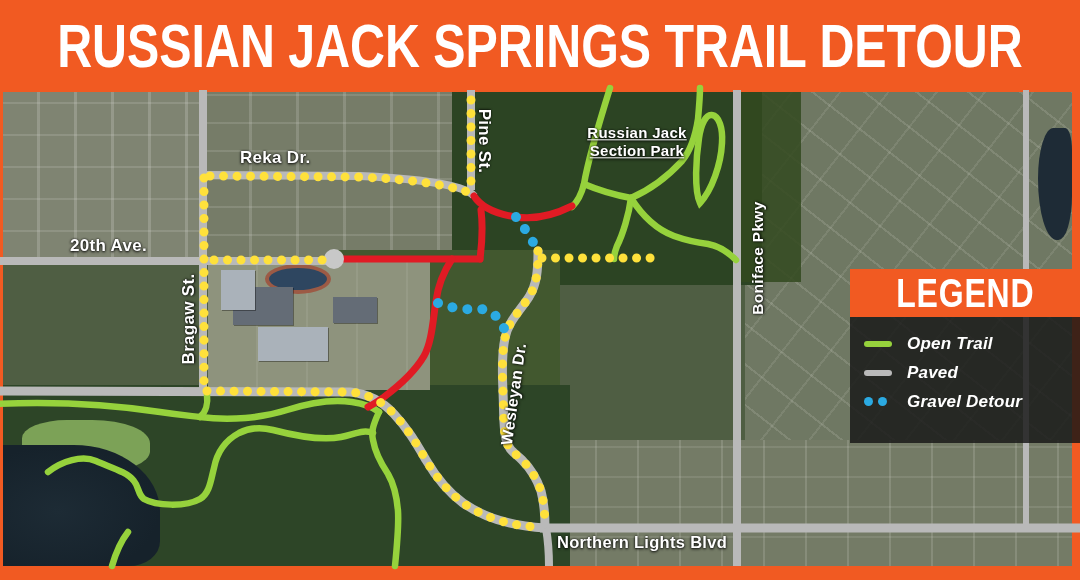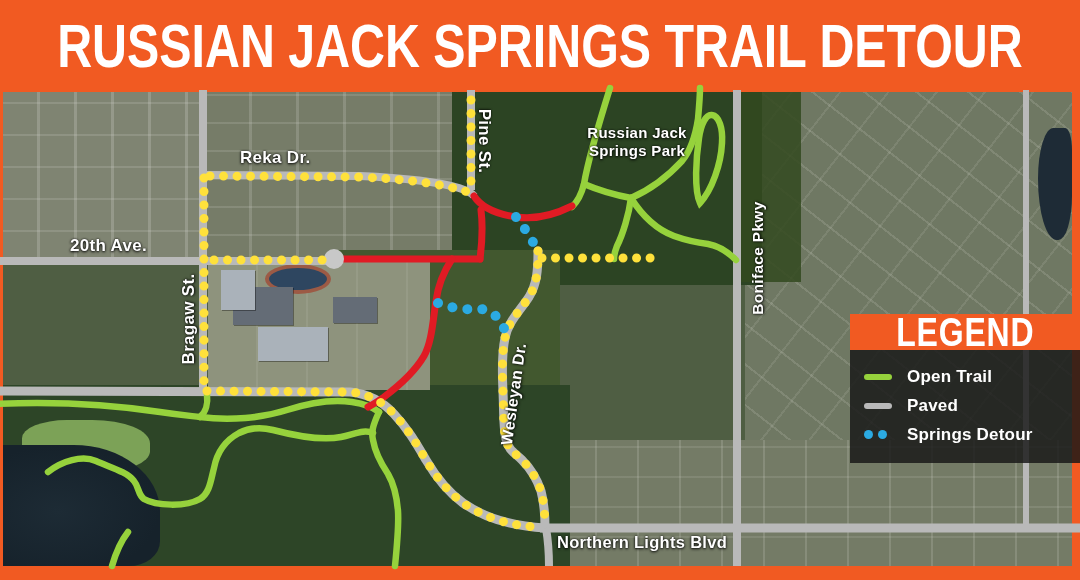--- a/index.html
+++ b/index.html
@@ -66,26 +66,26 @@
   .tr-open{stroke:var(--open-trail,#96D23C);fill:none;}
   .tr-closed{stroke:var(--closed-section,#E01B24);fill:none;}
   .dots-paved{stroke:var(--paved-detour,#FFE13B);fill:none;stroke-dasharray:.01 13.5;stroke-linecap:round;}
   .dots-gravel{stroke:var(--gravel-detour,#2BAAE2);fill:none;stroke-dasharray:.01 15;stroke-linecap:round;}
   
   .maplabel{
     position:absolute;color:#fff;font-weight:bold;font-size:17px;white-space:nowrap;
     text-shadow:0 1px 3px rgba(0,0,0,.95),0 0 2px rgba(0,0,0,.8);letter-spacing:.3px;
   }
   .rot{transform:translate(-50%,-50%) rotate(-90deg);}
-  .maplabel.center{transform:translate(-50%,-50%);text-align:center;line-height:1.18;font-size:15px;}
+  .maplabel.center{transform:translate(-50%,-50%);text-align:center;line-height:1.18;font-size:15px;text-decoration:underline;}
   
   .legend{position:absolute;left:850px;top:269px;width:230px;}
-  .legend-header{height:36px;background:var(--orange,#F15A22);display:flex;align-items:center;justify-content:center;margin-top:45px;}
+  .legend-header{height:48px;background:var(--orange,#F15A22);display:flex;align-items:center;justify-content:center;}
   .legend-header h2{margin:0;color:#fff;font-size:40px;font-weight:bold;line-height:1;transform:scaleX(.8);letter-spacing:1px;}
-  .legend-body{background:rgba(22,22,22,.82);padding:12px 0 14px 14px;}
+  .legend-body{background:rgba(22,22,22,.82);padding:12px 0 27px 14px;font-style:italic;}
   .legend-item{display:flex;align-items:center;height:29px;}
   .sw{width:30px;display:flex;align-items:center;justify-content:flex-start;margin-right:13px;flex:none;}
   .sw-line i{display:block;width:28px;height:6px;border-radius:3px;}
   .sw-open i{background:var(--open-trail,#96D23C);}
   .sw-closed i{background:var(--closed-section,#E01B24);}
   .sw-road i{background:var(--road,#B9B9B9);}
   .sw-dots i{display:block;width:9px;height:9px;border-radius:50%;margin-right:5px;}
   .sw-paved i{background:var(--paved-detour,#FFE13B);}
   .sw-gravel i{background:var(--gravel-detour,#2BAAE2);}
   .legend-item span.lbl{color:#fff;font-size:17px;font-weight:bold;letter-spacing:.2px;}
@@ -168,21 +168,21 @@
     <g>
       <path class="dots-gravel" stroke-width="10" d="M 516,217 C 524,227 532,239 537,250"></path>
       <path class="dots-gravel" stroke-width="10" d="M 438,303 C 449,307 461,310 471,309 C 483,307 492,312 499,319 C 503,324 504,328 505,332"></path>
     </g>
   </svg>
 
   <div class="maplabel" style="left:240px;top:148px;">Reka Dr.</div>
   <div class="maplabel" style="left:484px;top:141px;transform:translate(-50%,-50%) rotate(90deg);">Pine St.</div>
   <div class="maplabel center" style="left:637px;top:142px;">
     <span style="display:block">Russian Jack</span>
-    <span style="display:block">Springs Park</span>
+    <span style="display:block">Section Park</span>
   </div>
   <div class="maplabel" style="left:70px;top:236px;">20th Ave.</div>
   <div class="maplabel rot" style="left:189px;top:319px;">Bragaw St.</div>
   <div class="maplabel" style="left:514px;top:394px;font-size:16px;transform:translate(-50%,-50%) rotate(-82deg);">Wesleyan Dr.</div>
   <div class="maplabel rot" style="left:758px;top:258px;font-size:15.5px;">Boniface Pkwy</div>
   <div class="maplabel" style="left:557px;top:533px;font-size:16.5px;">Northern Lights Blvd</div>
 
   <div class="legend">
     <div class="legend-header">
       <h2>LEGEND</h2>
@@ -198,18 +198,18 @@
         <span class="sw sw-line sw-road">
             <i></i>
           </span>
         <span class="lbl">Paved</span>
       </div>
       <div class="legend-item">
         <span class="sw sw-dots sw-gravel">
             <i></i>
             <i></i>
           </span>
-        <span class="lbl">Springs Detour</span>
+        <span class="lbl">Gravel Detour</span>
       </div>
     </div>
   </div>
 
 </div>
 
 </body></html>

